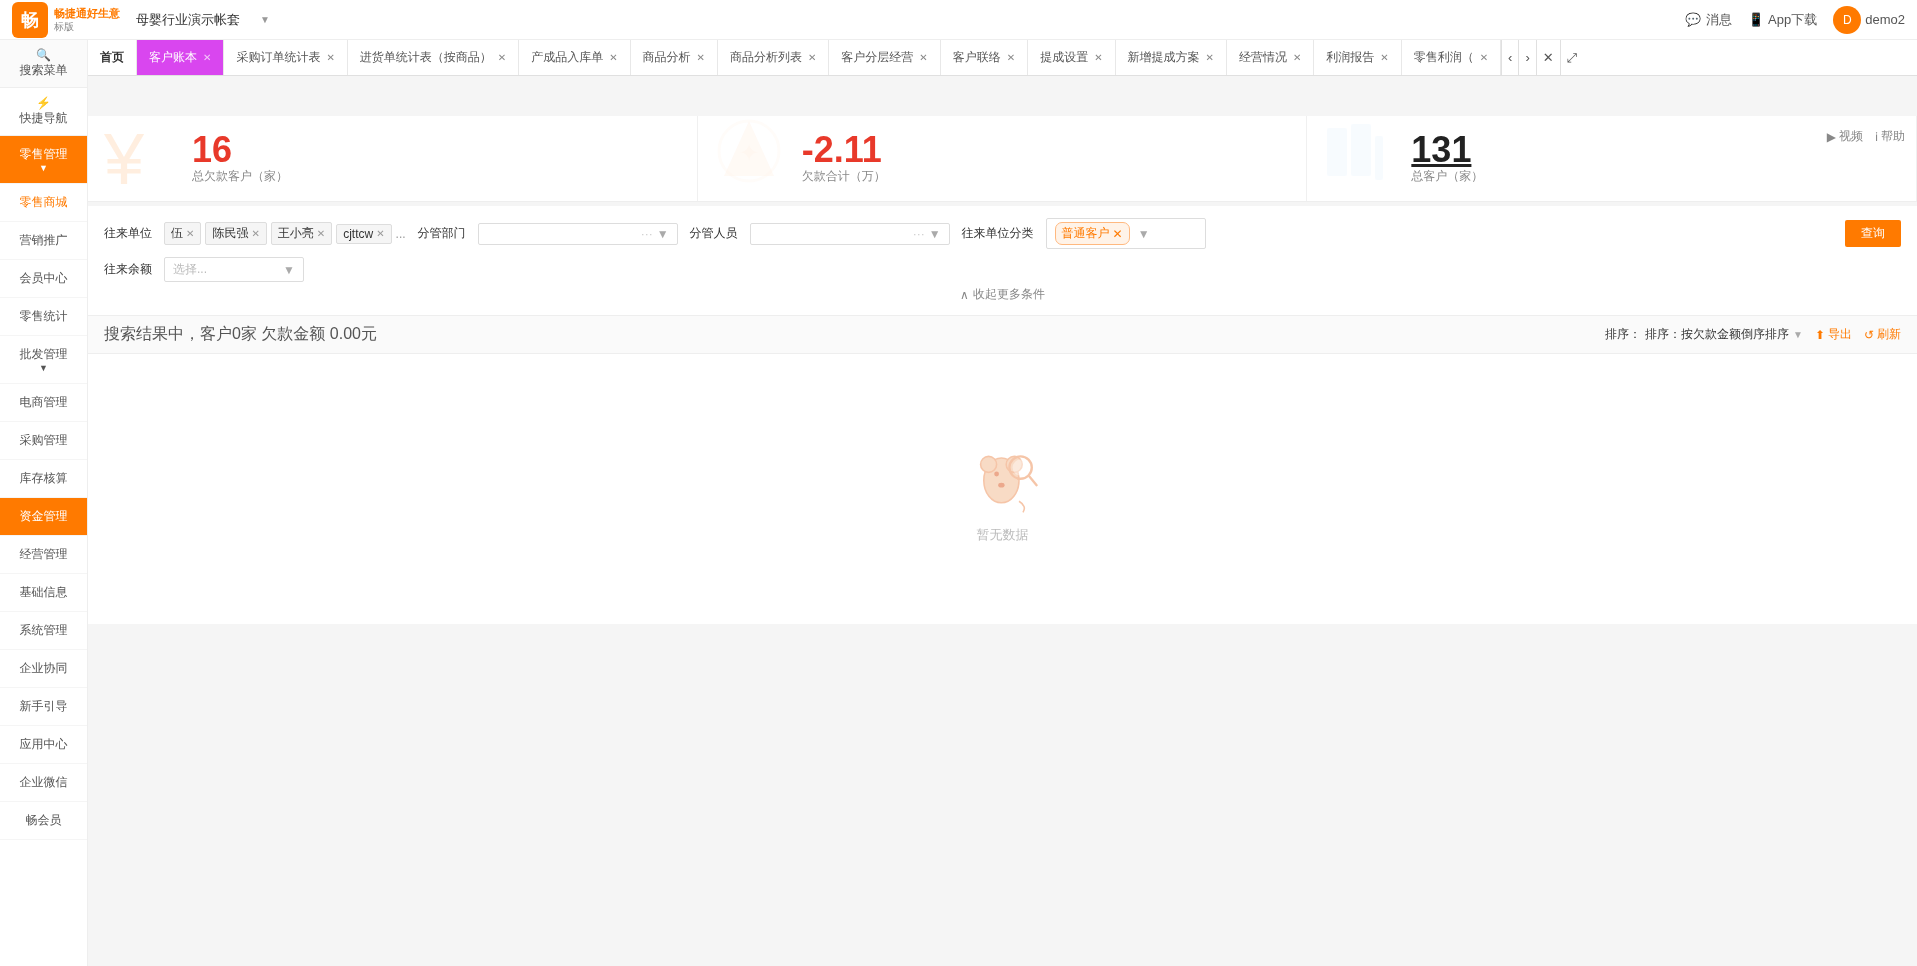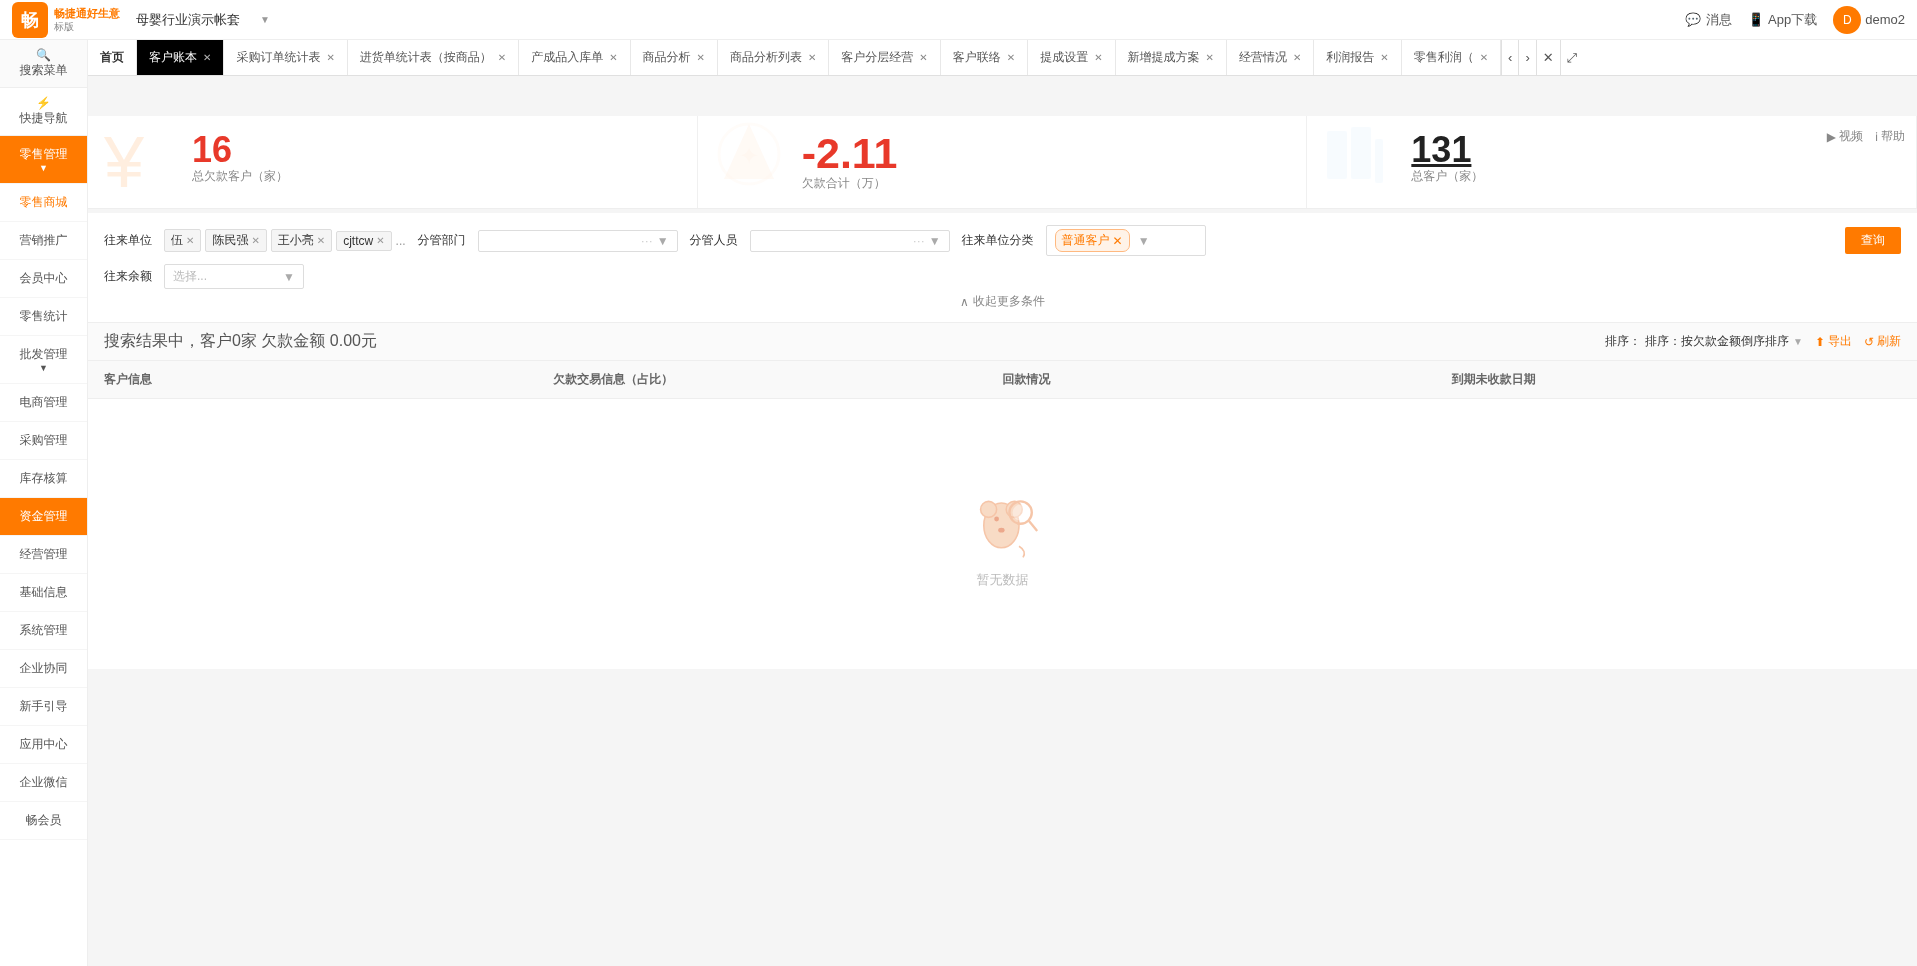--- a/index.html
+++ b/index.html
@@ -28,21 +28,21 @@
     .sidebar-item { padding: 10px 4px; text-align: center; font-size: 12px; color: #555; cursor: pointer; border-bottom: 1px solid #f5f5f5; }
     .sidebar-item.active { background: #ff7a00; color: #fff; }
     .sidebar-item.active-sub { color: #ff7a00; }
 
     
     .content-area { flex: 1; display: flex; flex-direction: column; overflow: hidden; gap: 40px; }
 
     
     .tab-bar { background: #fff; border-bottom: 1px solid #e0e0e0; display: flex; align-items: center; padding: 0 0 0 0; height: 36px; overflow: hidden; }
     .tab-item { display: flex; align-items: center; padding: 0 12px; height: 36px; font-size: 12px; color: #555; cursor: pointer; border-right: 1px solid #e8e8e8; white-space: nowrap; flex-shrink: 0; }
-    .tab-item.active { background: #000000; color: #fff; }
+    .tab-item.active { background: #d946ef; color: #fff; }
     .tab-item .close-btn { margin-left: 6px; color: inherit; font-size: 10px; opacity: 0.7; }
     .tab-item.home { background: #fff; color: #333; font-weight: bold; }
     .tab-nav-btn { padding: 0 6px; height: 36px; display: flex; align-items: center; cursor: pointer; color: #555; border-left: 1px solid #e0e0e0; }
 
     
     .page-content { flex: 1; overflow-y: auto; padding: 0; background: #f5f5f5; }
 
     
     .stats-row { display: flex; background: #fff; border-bottom: 1px solid #eee; }
     .stat-card { flex: 1; padding: 16px 24px; display: flex; flex-direction: column; gap: 4px; position: relative; border-right: 1px solid #f0f0f0; }
@@ -280,21 +280,21 @@
 
         <div class="stat-card" style="position:relative;min-width:320px;">
           <div style="position:absolute;left:16px;top:50%;transform:translateY(-50%);opacity:0.08;font-size:72px;color:#ff7a00;pointer-events:none;">
             <svg width="70" height="70" viewBox="0 0 70 70" fill="none">
               <path d="M35 5 L60 60 L10 60 Z" fill="#ff7a00" opacity="0.5"></path>
               <circle cx="35" cy="35" r="30" stroke="#ff7a00" stroke-width="3" fill="none" opacity="0.3"></circle>
               <text x="25" y="45" font-size="24" fill="#ff7a00" opacity="0.5">✦</text>
             </svg>
           </div>
           <div style="padding-left:80px;">
-            <div class="stat-number" style="color:#e8392a;font-size:43px;font-weight:bold;">-2.11</div>
+            <div class="stat-number" style="color:#e8392a;font-size:36px;font-weight:bold;">-2.11</div>
             <div class="stat-label">欠款合计（万）</div>
           </div>
         </div>
 
         <div class="stat-card" style="position:relative;flex:1;">
           <div style="position:absolute;left:16px;top:50%;transform:translateY(-50%);opacity:0.1;font-size:60px;color:#aad4f5;pointer-events:none;">
             <svg width="64" height="64" viewBox="0 0 64 64">
               <rect x="4" y="8" width="20" height="48" fill="#88c8f0" opacity="0.7" rx="2"></rect>
               <rect x="28" y="4" width="20" height="52" fill="#88c8f0" opacity="0.7" rx="2"></rect>
               <rect x="52" y="16" width="8" height="44" fill="#88c8f0" opacity="0.7" rx="2"></rect>
@@ -394,26 +394,20 @@
             <span>导出</span>
           </div>
           <div class="refresh-btn">
             <span>↺</span>
             <span>刷新</span>
           </div>
         </div>
       </div>
 
       <div class="table-container">
-        <div class="table-header">
-          <div class="table-col col-customer">客户信息</div>
-          <div class="table-col col-debt">欠款交易信息（占比）</div>
-          <div class="table-col col-repay">回款情况</div>
-          <div class="table-col col-date">到期未收款日期</div>
-        </div>
 
         <div class="empty-state">
           <div class="empty-icon">
             <svg class="empty-svg" viewBox="0 0 100 100" xmlns="http://www.w3.org/2000/svg">
 
               <ellipse cx="48" cy="58" rx="22" ry="28" fill="#f5c4a0" stroke="#f0a070" stroke-width="2"></ellipse>
 
               <ellipse cx="32" cy="38" rx="10" ry="10" fill="#f5c4a0" stroke="#f0a070" stroke-width="2"></ellipse>
               <ellipse cx="64" cy="38" rx="10" ry="10" fill="#f5c4a0" stroke="#f0a070" stroke-width="2"></ellipse>
 

